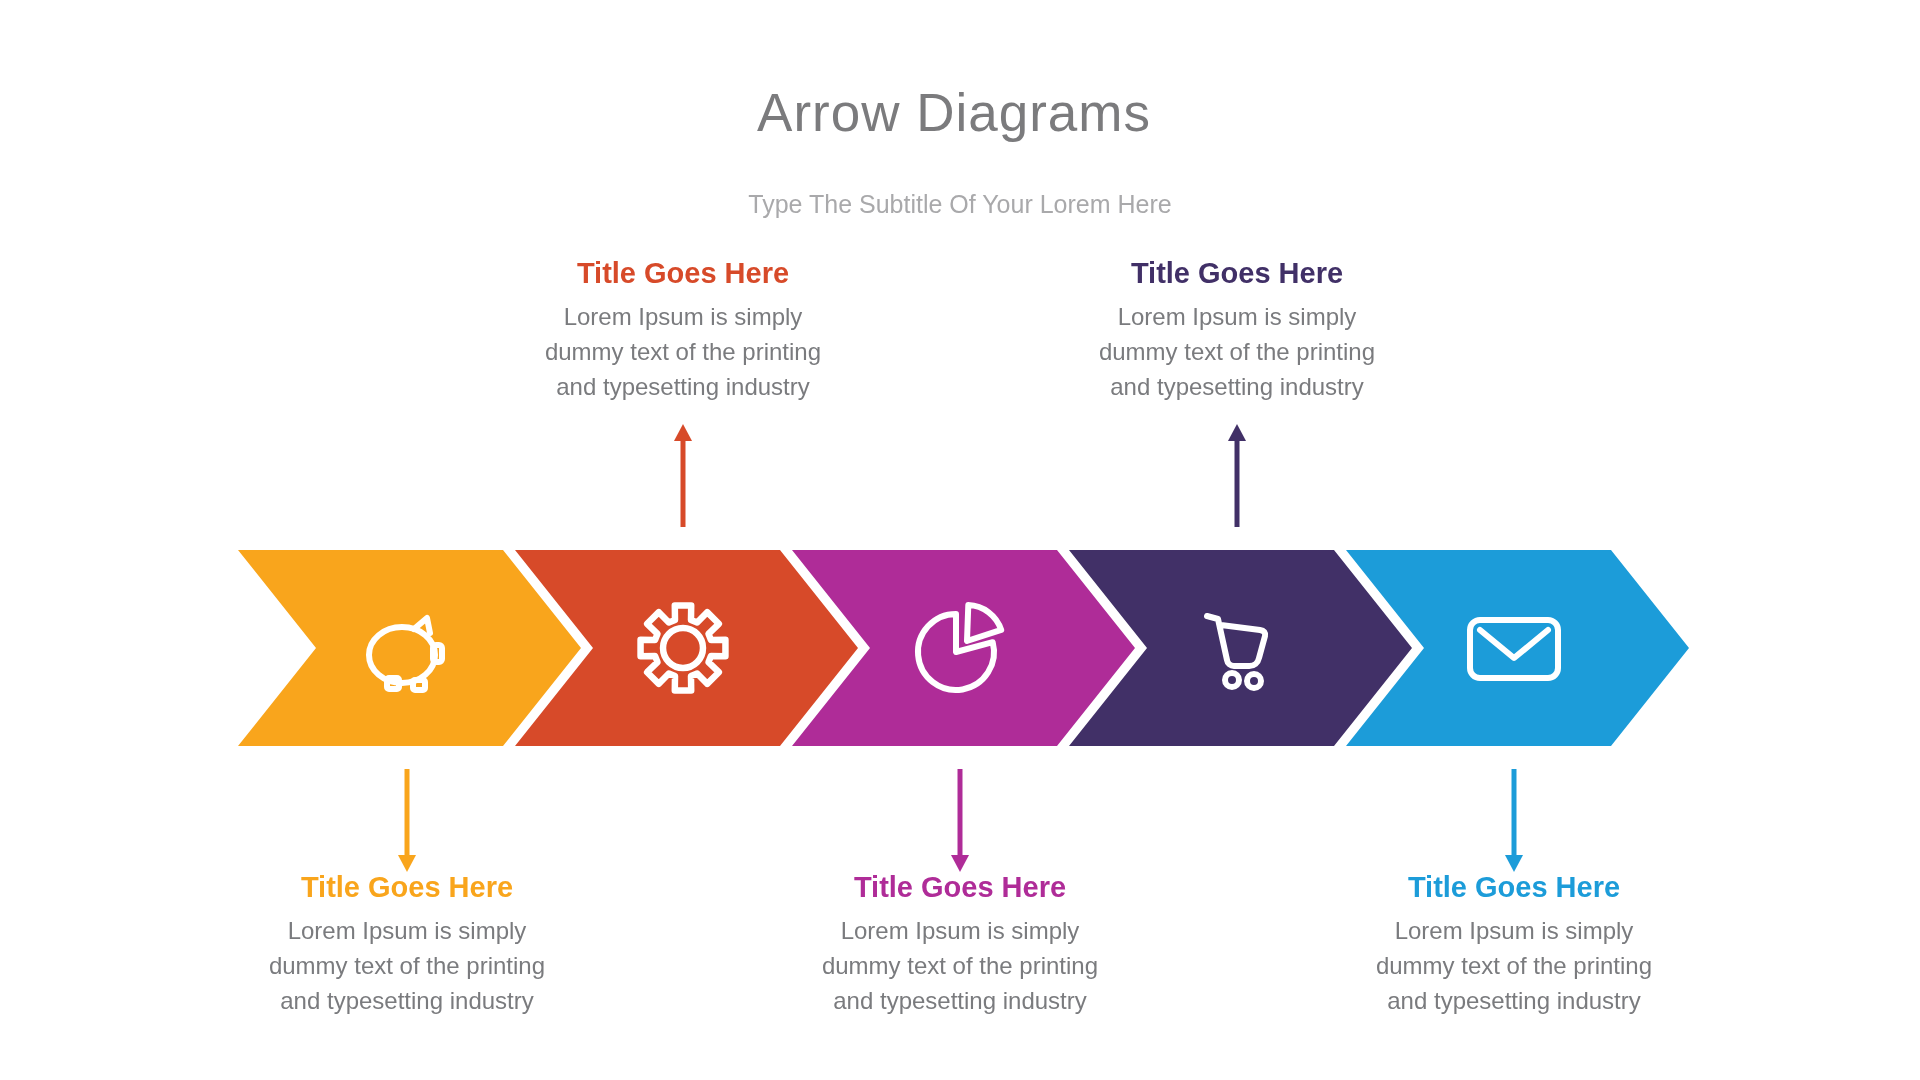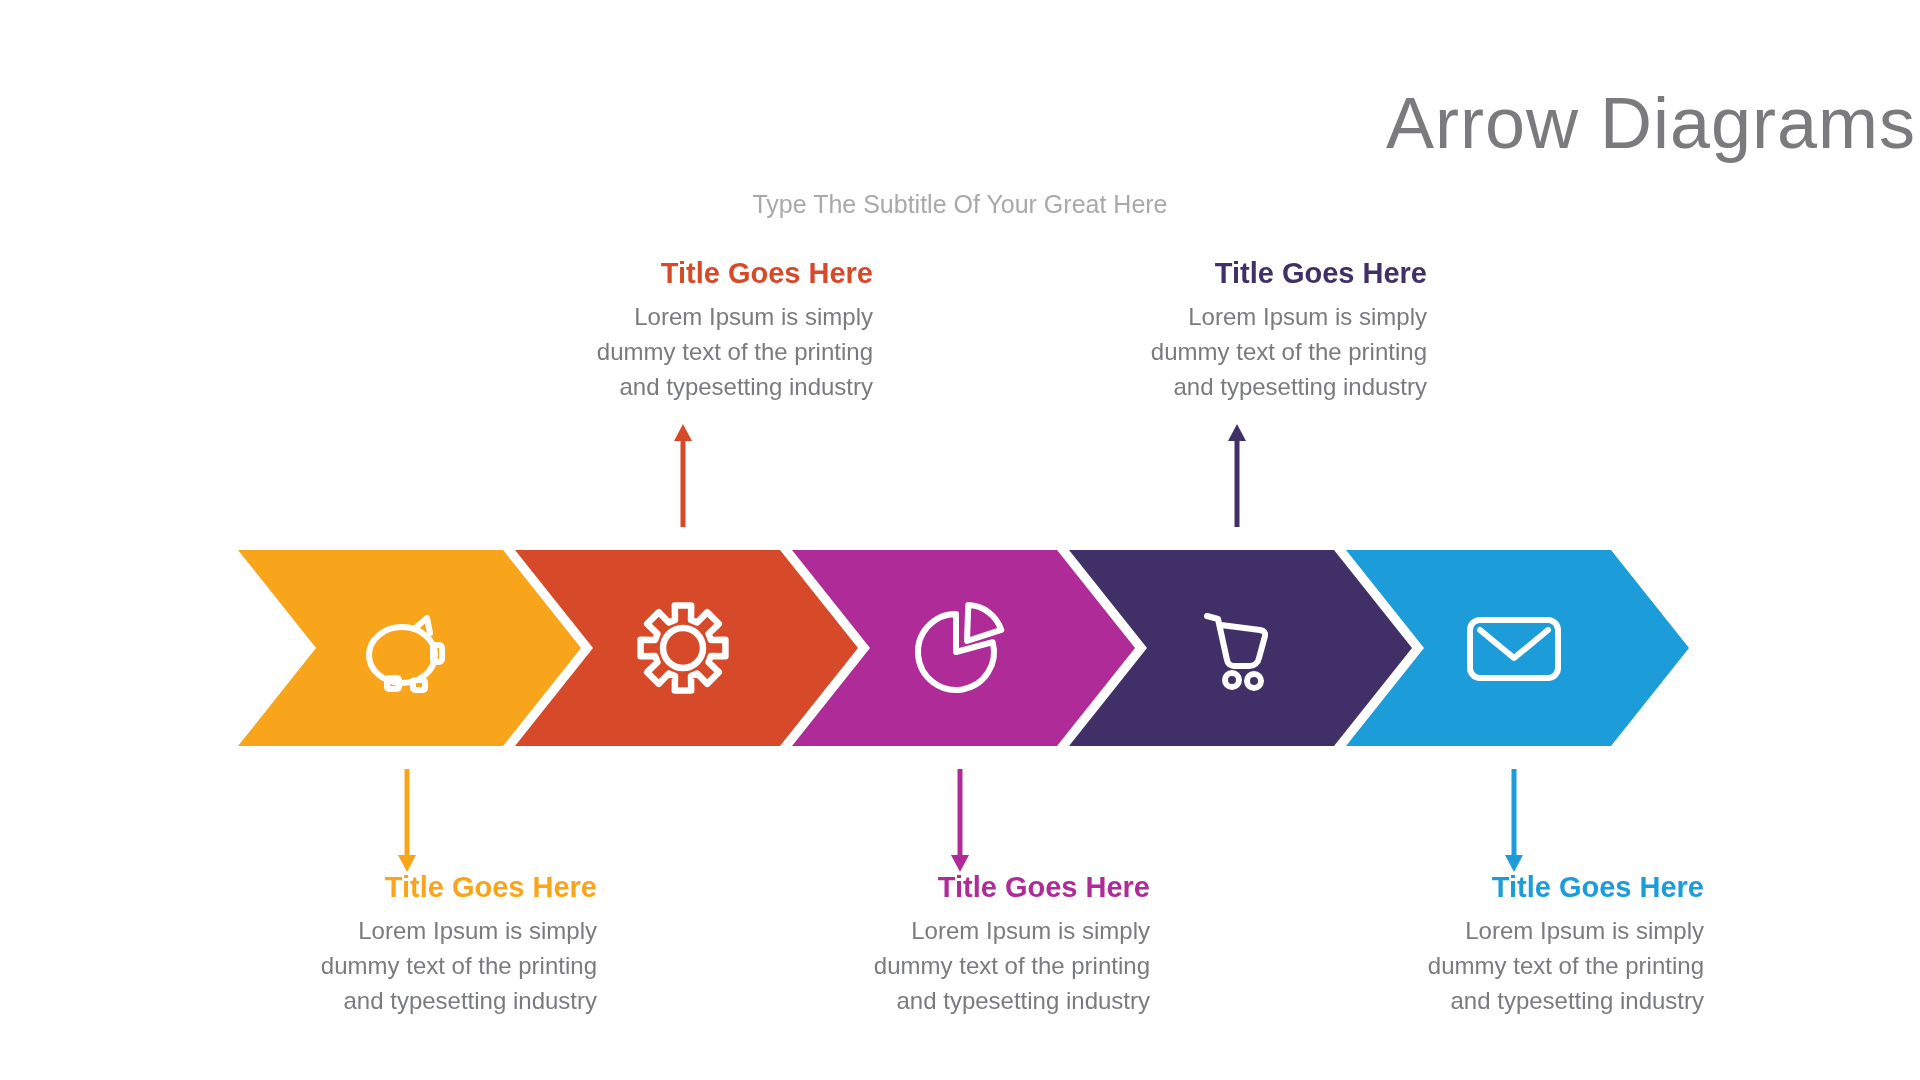--- a/index.html
+++ b/index.html
@@ -1,40 +1,40 @@
 <!DOCTYPE html>
 <html><head>
 <meta charset="utf-8">
 <style>
   html,body{margin:0;padding:0;background:#fff;}
   .slide{position:relative;width:1920px;height:1080px;background:#ffffff;overflow:hidden;
          font-family:"Liberation Sans",sans-serif;}
-  .page-title{position:absolute;left:0;right:4px;top:82px;text-align:right;
-              font-size:72px;font-weight:400;color:#7b7b7d;letter-spacing:1px;}
+  .page-title{position:absolute;left:0;right:12px;top:82px;text-align:center;
+              font-size:53px;font-weight:400;color:#7b7b7d;letter-spacing:1px;}
   .page-subtitle{position:absolute;left:0;right:0;top:190px;text-align:center;
                  font-size:25px;font-weight:400;color:#a9a9ab;}
-  .callout{position:absolute;width:380px;text-align:right;}
+  .callout{position:absolute;width:380px;text-align:center;}
   .callout.top{top:256px;}
   .callout.bottom{top:870px;}
   .callout-title{font-size:29px;font-weight:700;line-height:34px;margin-bottom:9px;}
   .callout-desc{font-size:24px;line-height:35px;color:#7a7b7e;font-weight:400;}
   .tc-0{color:#F9A51C}.tc-1{color:#D74A29}.tc-2{color:#AF2C98}.tc-3{color:#413067}.tc-4{color:#1C9CD9}
   .band,.conn{position:absolute;}
   .band g.icon{fill:none;stroke-width:6;stroke-linecap:round;stroke-linejoin:round;}
   .band g.icon *{fill:none;}
   .conn line{stroke-width:5;}
   .conn polygon{stroke:none;}
 </style>
 </head>
 <body>
 
 <div class="slide">
 
   <div class="page-title">Arrow Diagrams</div>
-  <div class="page-subtitle">Type The Subtitle Of Your Great Here</div>
+  <div class="page-subtitle">Type The Subtitle Of Your Lorem Here</div>
 
   <div class="callout top" style="left:493px">
     <div class="callout-title tc-1">Title Goes Here</div>
     <div class="callout-desc">
       <div>Lorem Ipsum is simply</div>
       <div>dummy text of the printing</div>
       <div>and typesetting industry</div>
     </div>
   </div>
 

